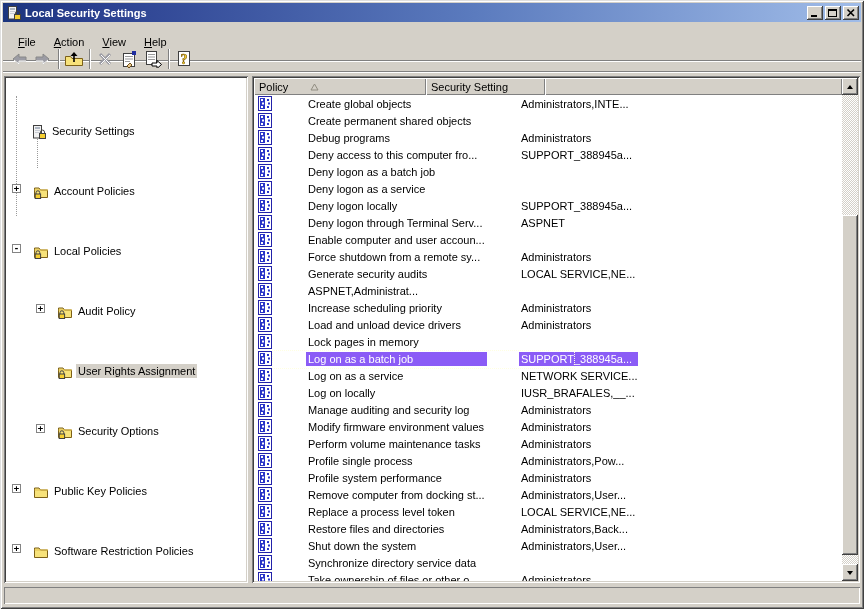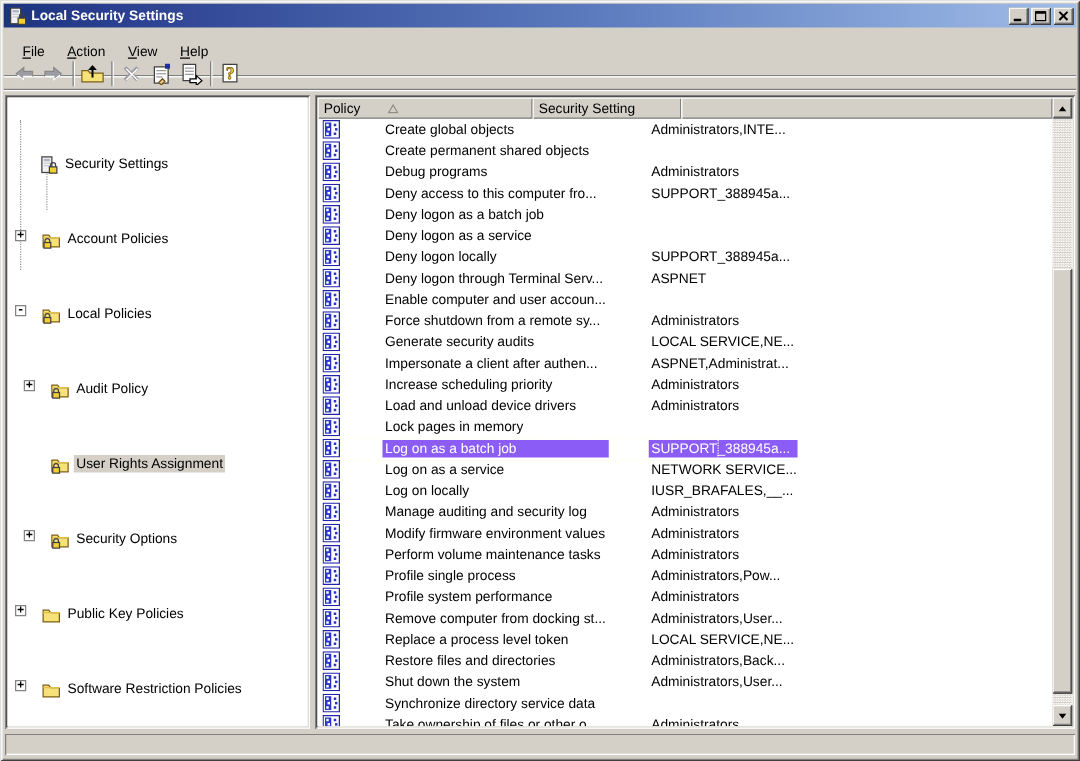--- a/index.html
+++ b/index.html
@@ -54,21 +54,21 @@
     background:#fff;
   }
   .tree-pane{ position:absolute; left:4px; top:76px; width:244px; height:507px; }
   .list-pane{ position:absolute; left:252px; top:76px; width:608px; height:507px; }
   .pane-content{ position:absolute; inset:2px; overflow:hidden; background:#fff; }
 
   
   .tree-content{ padding-top:2px; position:relative; height:100%; }
   .tree-line{ position:absolute; width:0; border-left:1px dotted #9a9a9a; }
   .tree-item{ display:flex; align-items:flex-start; height:16px; white-space:nowrap; position:relative;margin-top:44px; }
-  .lvl-0{ padding-left:4px; } .lvl-1{ padding-left:6px; } .lvl-2{ padding-left:13px; }
+  .lvl-0{ padding-left:4px; } .lvl-1{ padding-left:6px; } .lvl-2{ padding-left:30px; }
   .expander{
     width:9px; height:9px; flex:none; margin-right:12px; background:#fff;
     border:1px solid #848484; position:relative;
   }
   .exp-none .expander{ visibility:hidden; }
   .expg{ position:absolute; left:0; top:0; width:7px; height:7px;
          font:bold 9px/7px "DejaVu Sans Mono", monospace; text-align:center; }
   .exp-plus  .expg::before{ content:"+"; }
   .exp-minus .expg::before{ content:"-"; }
   .tico{ width:16px; height:16px; flex:none; margin-right:3px; display:none; }
@@ -558,21 +558,20 @@
             <svg class="licon" viewBox="0 0 15 15">
               <rect x="0.5" y="0.5" width="13" height="14" fill="#fff" stroke="#2222AA"></rect>
               <rect x="2" y="2" width="5" height="11" fill="#2A35C8"></rect>
               <rect x="3" y="3" width="2" height="2" fill="#fff"></rect>
               <rect x="4" y="6.5" width="2" height="2" fill="#fff"></rect>
               <rect x="3" y="10" width="2" height="2" fill="#fff"></rect>
               <rect x="9" y="3" width="2" height="2" fill="#2A35C8"></rect>
               <rect x="10" y="6.5" width="2" height="2" fill="#2A35C8"></rect>
               <rect x="9" y="10" width="2" height="2" fill="#2A35C8"></rect>
             </svg>
-            <span class="lpolicy">Impersonate a client after authen...</span>
             <span class="lsetting">ASPNET,Administrat...</span>
           </div>
 
           <div class="lrow">
             <svg class="licon" viewBox="0 0 15 15">
               <rect x="0.5" y="0.5" width="13" height="14" fill="#fff" stroke="#2222AA"></rect>
               <rect x="2" y="2" width="5" height="11" fill="#2A35C8"></rect>
               <rect x="3" y="3" width="2" height="2" fill="#fff"></rect>
               <rect x="4" y="6.5" width="2" height="2" fill="#fff"></rect>
               <rect x="3" y="10" width="2" height="2" fill="#fff"></rect>

